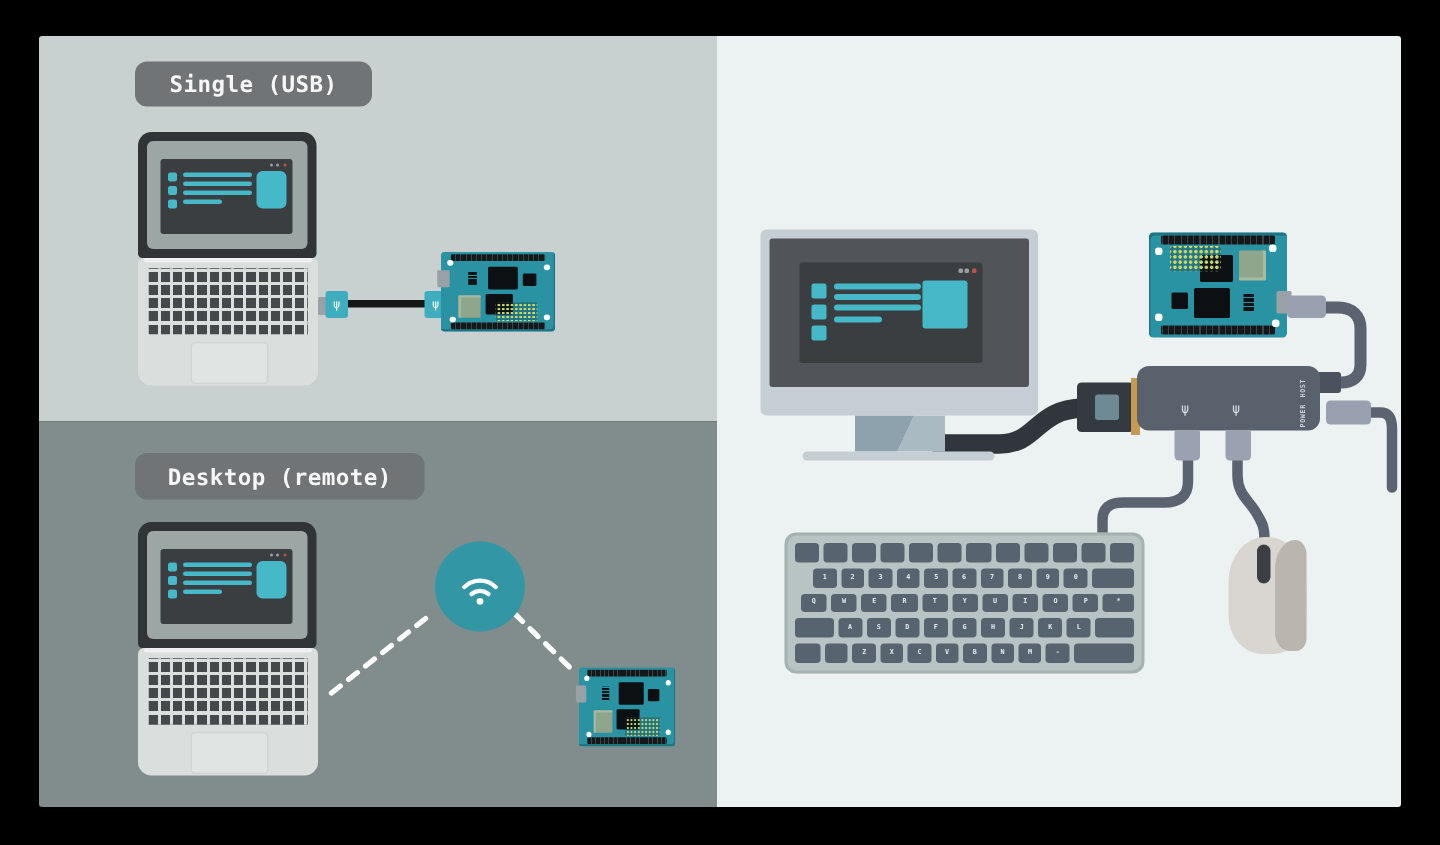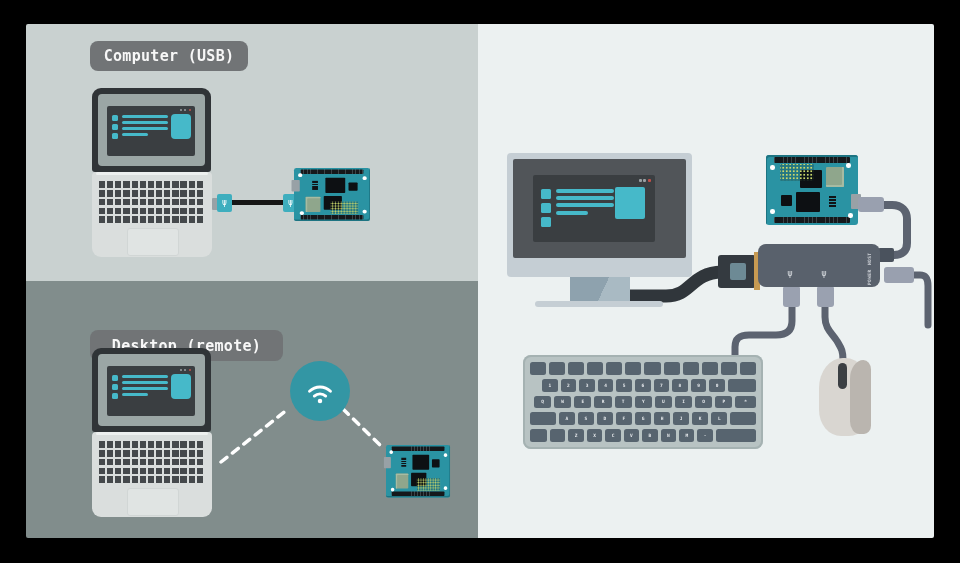--- a/index.html
+++ b/index.html
@@ -12,21 +12,21 @@
   #panel-usb{left:0;top:0;width:452px;height:257px;background:#c9d1d0;}
   #panel-remote{left:0;top:257px;width:452px;height:257px;background:#818d8c;}
   #panel-sbc{left:452px;top:0;width:456px;height:514px;background:#ecf1f1;}
 
   .pill{
     position:absolute;background:#717476;border-radius:8px;color:#f7f7f7;
     font-weight:bold;font-size:15px;display:flex;align-items:center;justify-content:center;
     letter-spacing:.3px;
   }
   #pill-usb{left:64px;top:17px;width:158px;height:30px;}
-  #pill-remote{left:64px;top:278px;width:193px;height:31px;margin-top:28px;}
+  #pill-remote{left:64px;top:278px;width:193px;height:31px;}
   #pill-sbc{left:566px;top:54px;width:234px;height:32px;}
 
   
   #wires{position:absolute;left:0;top:0;width:908px;height:514px;pointer-events:none;}
 
   
   .laptop{position:absolute;width:120px;height:169px;}
   .lt-screen{position:absolute;left:0;top:0;width:119px;height:84px;background:#303437;border-radius:9px 9px 3px 3px;}
   .lt-bezel{position:absolute;left:6px;top:6px;width:107px;height:72px;background:#9ba6a5;border-radius:4px;}
   .lt-base{position:absolute;left:0;top:84px;width:120px;height:85px;background:#dadedd;border-radius:4px 4px 9px 9px;}
@@ -147,21 +147,21 @@
 
     <path d="M 766,283 V 297 C 766,307 760,311 750,311 H 723 C 713,311 709,315 709,323 V 333" stroke="#5c6370" stroke-width="7" fill="none" stroke-linecap="round"></path>
 
     <path d="M 799,283 V 293 C 799,305 806,309 811,317 C 815,324 817,326 817,336" stroke="#5c6370" stroke-width="7" fill="none" stroke-linecap="round"></path>
 
     <path d="M 858,181 H 866 C 876,181 881,187 881,195 V 219 C 881,227 876,231 868,231 H 856" stroke="#5c6370" stroke-width="8" fill="none" stroke-linecap="round"></path>
 
     <path d="M 888,251 H 894 C 900,251 902,255 902,262 V 301" stroke="#5c6370" stroke-width="7" fill="none" stroke-linecap="round"></path>
   </svg>
 
-  <div class="pill" id="pill-usb">Computer (USB)</div>
+  <div class="pill" id="pill-usb">Single (USB)</div>
   <div class="pill" id="pill-remote">Desktop (remote)</div>
 
   <div class="laptop" style="left:66px;top:64px;">
     <div class="lt-screen">
       <div class="lt-bezel"></div>
       <div class="win win-sm">
         <span class="dot d1"></span>
         <span class="dot d2"></span>
         <span class="dot d3"></span>
         <span class="sq s1"></span>

